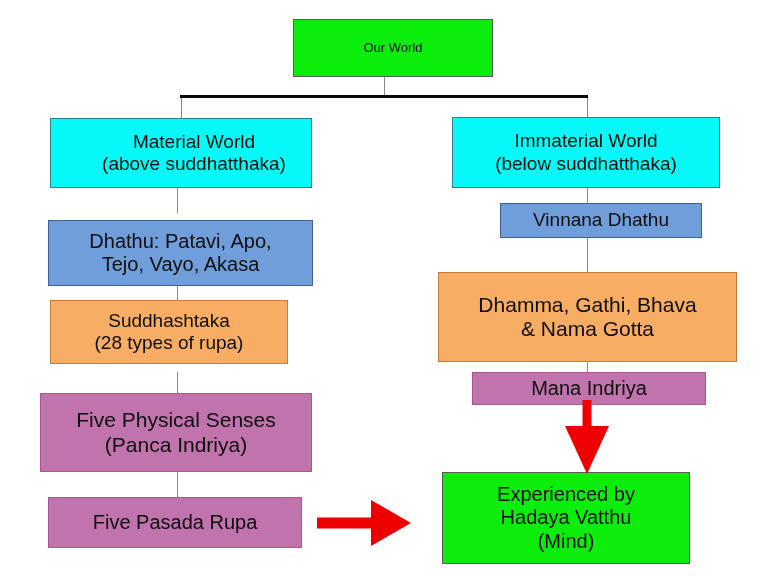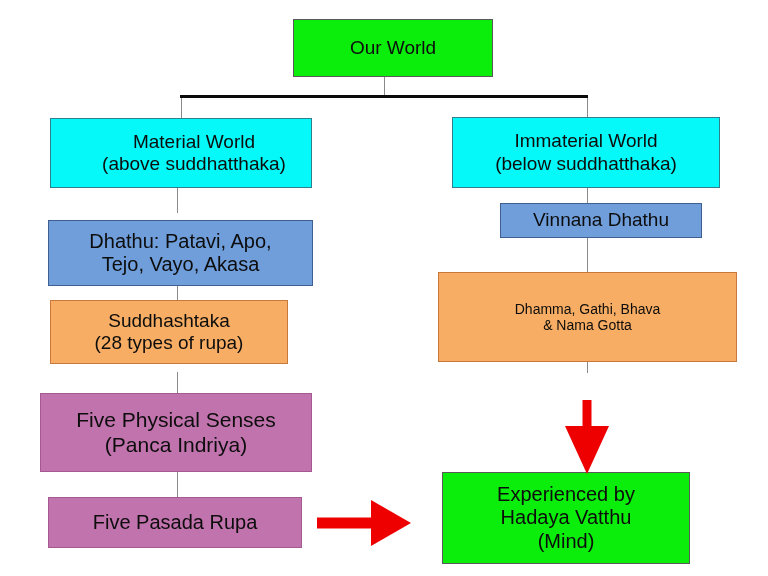--- a/index.html
+++ b/index.html
@@ -126,42 +126,43 @@
 
   <div class="vline" style="left:177px; top:188px; height:25px;"></div>
   <div class="vline" style="left:177px; top:278px; height:23px;"></div>
   <div class="vline" style="left:177px; top:372px; height:22px;"></div>
   <div class="vline" style="left:177px; top:472px; height:26px;"></div>
 
   <div class="vline" style="left:587px; top:188px; height:16px;"></div>
   <div class="vline" style="left:587px; top:238px; height:35px;"></div>
   <div class="vline" style="left:587px; top:362px; height:11px;"></div>
 
-  <div class="node node-green" style="left:293px; top:19px; width:200px; height:58px; font-size:19px;">Our World</div>
+  <div class="node node-green" style="left:293px; top:19px; width:200px; height:58px; font-size:13px;">Our World</div>
 
   <div class="node node-cyan" style="left:50px; top:118px; width:262px; height:70px; font-size:19px;padding-left:30px;">Material World
 (above suddhatthaka)</div>
 
   <div class="node node-cyan" style="left:452px; top:117px; width:268px; height:71px; font-size:19px;">Immaterial World
 (below suddhatthaka)</div>
 
   <div class="node node-blue" style="left:48px; top:212px; width:265px; height:66px; font-size:20px;margin-top:8px;">Dhathu: Patavi, Apo,
 Tejo, Vayo, Akasa</div>
 
   <div class="node node-blue" style="left:500px; top:203px; width:202px; height:35px; font-size:19px;">Vinnana Dhathu</div>
 
   <div class="node node-orange" style="left:50px; top:300px; width:238px; height:64px; font-size:19px;">Suddhashtaka
 (28 types of rupa)</div>
 
-  <div class="node node-orange" style="left:438px; top:272px; width:299px; height:90px; font-size:14px;">Dhamma, Gathi, Bhava
+  <div class="node node-orange" style="left:438px; top:272px; width:299px; height:90px; font-size:21px;">Dhamma, Gathi, Bhava
 &amp; Nama Gotta</div>
 
   <div class="node node-mauve" style="left:40px; top:393px; width:272px; height:79px; font-size:21px;">Five Physical Senses
 (Panca Indriya)</div>
 
+  <div class="node node-mauve" style="left:472px; top:372px; width:234px; height:33px; font-size:20px;">Mana Indriya</div>
 
   <div class="node node-mauve" style="left:48px; top:497px; width:254px; height:51px; font-size:20px;">Five Pasada Rupa</div>
 
   <div class="node node-green" style="left:442px; top:472px; width:248px; height:92px; font-size:20px;">Experienced by
 Hadaya Vatthu
 (Mind)</div>
 
   <div class="arrow-right" style="left:317px; top:500px; width:94px; height:46px;">
     <div class="shaft" style="width:60px;"></div>
     <div class="head"></div>

